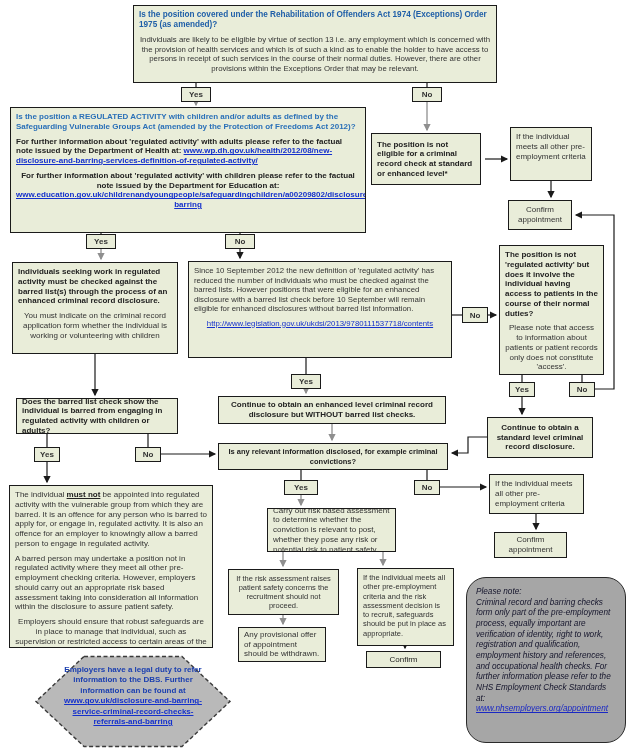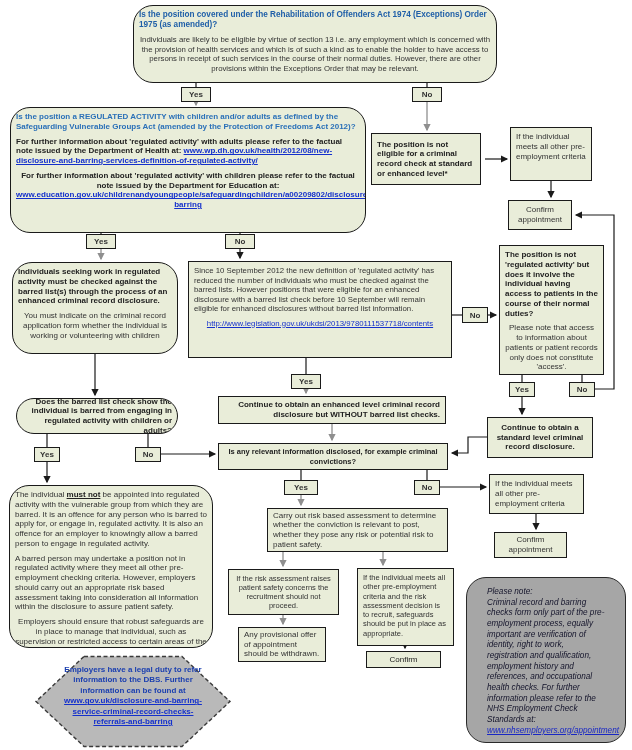--- a/index.html
+++ b/index.html
@@ -15,21 +15,21 @@
   #connectors { position: absolute; left: 0; top: 0; width: 632px; height: 750px; pointer-events: none; }
   .node {
     position: absolute;
     background: #e9edd9;
     border: 1.2px solid #1a1a1a;
     padding: 4px 5px;
     font-size: 8px;
     line-height: 1.22;
     overflow: hidden;
   }
-  .node.major { border-width: 1.8px; border-radius: 20px; }
+  .node.major { border-width: 1.8px; }
   .node p { margin: 0 0 5px 0; }
   .node p:last-child { margin-bottom: 0; text-align: center; }
   .bt { font-weight: bold; color: #1f5fa8; }
   .bt2 { font-weight: bold; color: #2a70b8; }
   .b { font-weight: bold; color: #222; }
   .mustnot { font-weight: bold; text-decoration: underline; color: #222; }
   .link { color: #1430cc; text-decoration: underline; cursor: pointer; }
   .lbl {
     position: absolute;
     background: #e9edd9;
@@ -45,21 +45,21 @@
   #hexagon-wrap { position: absolute; left: 34px; top: 655px; width: 198px; height: 93px; }
   #hexagon-text {
     position: absolute; left: 24px; top: 10px; width: 150px; height: 73px;
     font-size: 8px; font-weight: bold; color: #1b3fb0; text-align: center; line-height: 1.3;
   }
   #please-note {
     position: absolute; left: 466px; top: 577px; width: 160px; height: 166px;
     background: #a6a6a6;
     border: 1.6px solid #2a2a2a;
     border-radius: 20px;
-    padding: 9px 20px;
+    padding: 9px 9px;
     font-size: 8.2px; font-style: italic; color: #14142b; line-height: 1.3;
   }
   #please-note .link { color: #1a28c4; }
 </style>
 </head>
 <body>
 
 <div id="canvas">
 
   <svg id="connectors" viewBox="0 0 632 750" xmlns="http://www.w3.org/2000/svg">
@@ -169,36 +169,36 @@
     <p>Please note that access to information about patients or patient records only does not constitute 'access'.</p>
   </div>
 
   <div class="lbl" style="left:509px; top:382px; width:26px; height:15px;">
       <span>Yes</span>
     </div>
   <div class="lbl" style="left:569px; top:382px; width:26px; height:15px;">
       <span>No</span>
     </div>
 
-  <div class="node major flex-c" style="left:16px; top:398px; width:162px; height:36px;text-align:right;">
+  <div class="node major flex-c" style="left:16px; top:398px; width:162px; height:36px;">
     <span class="b">Does the barred list check show the individual is barred from engaging in regulated activity with children or adults?</span>
   </div>
 
   <div class="lbl" style="left:34px; top:447px; width:26px; height:15px;">
       <span>Yes</span>
     </div>
   <div class="lbl" style="left:135px; top:447px; width:26px; height:15px;">
       <span>No</span>
     </div>
 
   <div class="lbl" style="left:291px; top:374px; width:30px; height:15px;">
       <span>Yes</span>
     </div>
 
-  <div class="node ctr flex-c" style="left:218px; top:396px; width:228px; height:28px;text-align:right;">
+  <div class="node ctr flex-c" style="left:218px; top:396px; width:228px; height:28px;">
     <span class="b">Continue to obtain an enhanced level criminal record disclosure but WITHOUT barred list checks.</span>
   </div>
 
   <div class="node ctr flex-c" style="left:487px; top:417px; width:106px; height:41px;">
     <span class="b">Continue to obtain a standard level criminal record disclosure.</span>
   </div>
 
   <div class="node ctr flex-c" style="left:218px; top:443px; width:230px; height:27px;">
     <span class="b fs75">Is any relevant information disclosed, for example criminal convictions?</span>
   </div>
@@ -209,21 +209,21 @@
   <div class="lbl" style="left:414px; top:480px; width:26px; height:15px;">
       <span>No</span>
     </div>
 
   <div class="node major" style="left:9px; top:485px; width:204px; height:163px;">
     <p><span>The individual </span><span class="mustnot">must not</span><span> be appointed into regulated activity with the vulnerable group from which they are barred. It is an offence for any person who is barred to apply for, or engage in, regulated activity. It is also an offence for an employer to knowingly allow a barred person to engage in regulated activity.</span></p>
     <p>A barred person may undertake a position not in regulated activity where they meet all other pre-employment checking criteria.  However, employers should carry out an appropriate risk based assessment taking into consideration all information within the disclosure to assure patient safety.</p>
     <p>Employers should ensure that robust safeguards are in place to manage that individual, such as supervision or restricted access to certain areas of the building.</p>
   </div>
 
-  <div class="node flex-c" style="left:267px; top:508px; width:181px; height:44px;">
+  <div class="node flex-c" style="left:267px; top:508px; width:129px; height:44px;">
     <span>Carry out risk based assessment to determine whether the conviction is relevant to post, whether they pose any risk or potential risk to patient safety.</span>
   </div>
 
   <div class="node ctr flex-c fs75" style="left:228px; top:569px; width:111px; height:46px;">
     <span>If the risk assessment raises patient safety concerns the recruitment should not proceed.</span>
   </div>
 
   <div class="node flex-c" style="left:238px; top:627px; width:88px; height:35px;">
     <span>Any provisional offer of appointment should be withdrawn.</span>
   </div>

